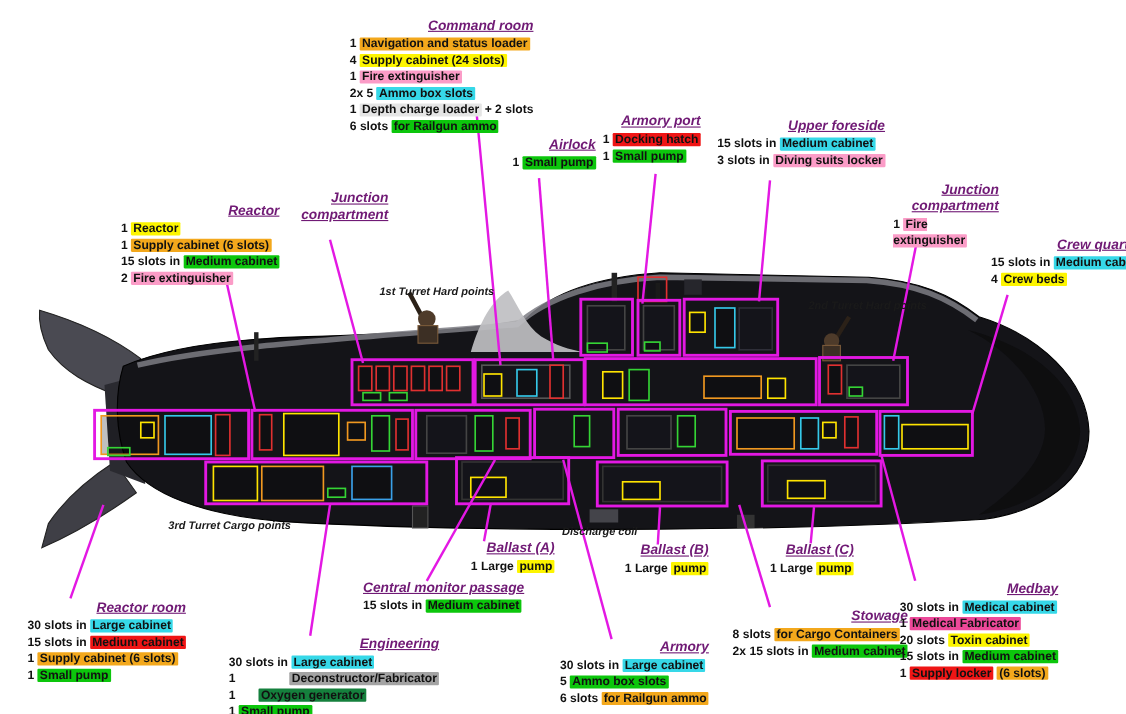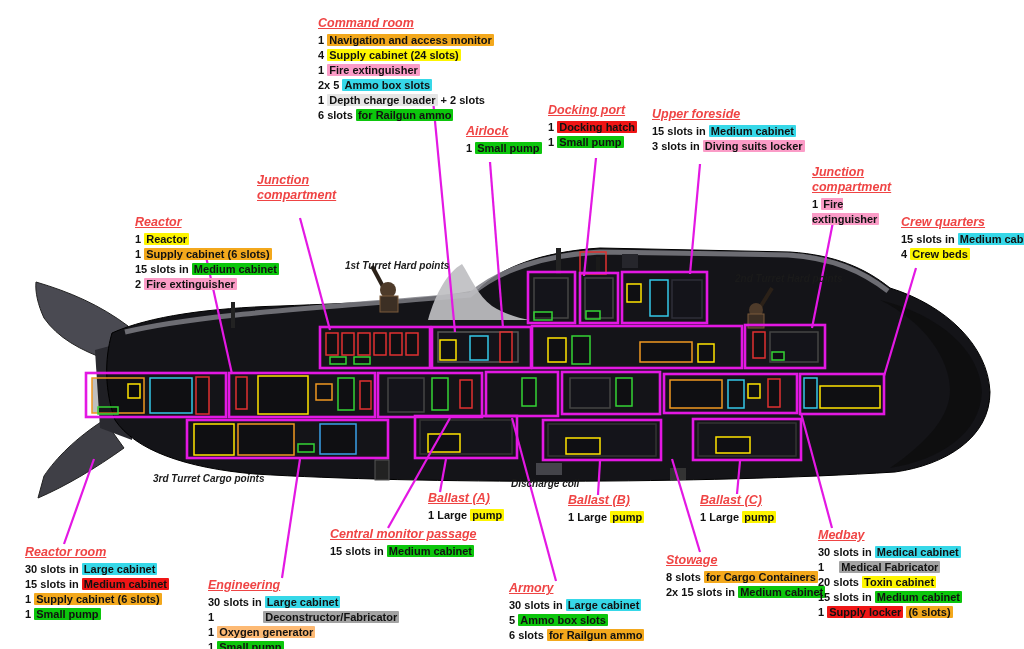--- a/index.html
+++ b/index.html
@@ -1,21 +1,21 @@
 <!DOCTYPE html>
 <html><head>
 <meta charset="utf-8">
 <style>
   html,body{margin:0;padding:0;background:#fff;}
   #canvas{position:relative;width:1024px;height:649px;background:#ffffff;overflow:hidden;
           font-family:"Liberation Sans",sans-serif;}
   #scene{position:absolute;left:0;top:0;}
   .lg{position:absolute;white-space:nowrap;}
-  .lt{font-size:12.5px;font-weight:bold;font-style:italic;color:#ef4444;
-      text-decoration:underline;line-height:15px;margin-bottom:2px;}
+  .lt{font-size:12.5px;font-weight:bold;font-style:italic;color:#701a75;
+      text-decoration:underline;line-height:15px;margin-bottom:2px;text-align:right;}
   .lg.wrap{white-space:normal;}
   .li{font-size:11px;font-weight:bold;color:#111;line-height:15px;}
   .hl{padding:0 2px;border-radius:1px;}
   .ann{position:absolute;font-size:10px;font-weight:bold;font-style:italic;color:#1a1a1a;white-space:nowrap;}
 </style>
 </head>
 <body>
 
 <div id="canvas">
   <svg id="scene" width="1024" height="649" viewBox="0 0 1024 649">
@@ -131,43 +131,43 @@
       <rect x="664" y="374" width="133" height="39" fill="none" stroke="#e318e3" stroke-width="2.6"></rect>
       <rect x="800" y="374" width="84" height="40" fill="none" stroke="#e318e3" stroke-width="2.6"></rect>
       <rect x="187" y="420" width="201" height="38" fill="none" stroke="#e318e3" stroke-width="2.6"></rect>
       <rect x="415" y="416" width="102" height="42" fill="none" stroke="#e318e3" stroke-width="2.6"></rect>
       <rect x="543" y="420" width="118" height="40" fill="none" stroke="#e318e3" stroke-width="2.6"></rect>
       <rect x="693" y="419" width="108" height="41" fill="none" stroke="#e318e3" stroke-width="2.6"></rect>
     </svg>
   <div id="labels">
       <div class="lg" style="left: 318px; top: 16px;">
         <div class="lt">Command room</div>
-        <div class="li"><span>1 </span><span class="hl" style="background: rgb(243, 168, 28);">Navigation and access monitor</span></div>
+        <div class="li"><span>1 </span><span class="hl" style="background: rgb(243, 168, 28);">Navigation and status loader</span></div>
         <div class="li"><span>4 </span><span class="hl" style="background: rgb(253, 245, 0);">Supply cabinet (24 slots)</span></div>
         <div class="li"><span>1 </span><span class="hl" style="background: rgb(251, 156, 199);">Fire extinguisher</span></div>
         <div class="li"><span>2x 5 </span><span class="hl" style="background: rgb(54, 216, 232);">Ammo box slots</span></div>
         <div class="li"><span>1 </span><span class="hl" style="background: #e5e5e5;">Depth charge loader</span><span> + 2 slots</span></div>
         <div class="li"><span>6 slots </span><span class="hl" style="background: rgb(12, 198, 12);">for Railgun ammo</span></div>
       </div>
-      <div class="lg" style="left: 135px; top: 184px; margin-top: 31px;">
+      <div class="lg" style="left: 110px; top: 184px;">
         <div class="lt">Reactor</div>
         <div class="li"><span>1 </span><span class="hl" style="background: rgb(253, 245, 0);">Reactor</span></div>
         <div class="li"><span>1 </span><span class="hl" style="background: rgb(243, 168, 28);">Supply cabinet (6 slots)</span></div>
         <div class="li"><span>15 slots in </span><span class="hl" style="background: rgb(12, 198, 12);">Medium cabinet</span></div>
         <div class="li"><span>2 </span><span class="hl" style="background: rgb(251, 156, 199);">Fire extinguisher</span></div>
       </div>
       <div class="lg wrap" style="left: 257px; top: 173px; width: 96px;">
         <div class="lt">Junction compartment</div>
       </div>
       <div class="lg" style="left: 466px; top: 124px;">
         <div class="lt">Airlock</div>
         <div class="li"><span>1 </span><span class="hl" style="background: rgb(12, 198, 12);">Small pump</span></div>
       </div>
       <div class="lg" style="left: 548px; top: 103px;">
-        <div class="lt">Docking port</div>
+        <div class="lt">Armory port</div>
         <div class="li"><span>1 </span><span class="hl" style="background: rgb(239, 21, 21);">Docking hatch</span></div>
         <div class="li"><span>1 </span><span class="hl" style="background: rgb(12, 198, 12);">Small pump</span></div>
       </div>
       <div class="lg" style="left: 652px; top: 107px;">
         <div class="lt">Upper foreside</div>
         <div class="li"><span>15 slots in </span><span class="hl" style="background: rgb(54, 216, 232);">Medium cabinet</span></div>
         <div class="li"><span>3 slots in </span><span class="hl" style="background: rgb(251, 156, 199);">Diving suits locker</span></div>
       </div>
       <div class="lg wrap" style="left: 812px; top: 165px; width: 96px;">
         <div class="lt">Junction compartment</div>
@@ -182,21 +182,21 @@
         <div class="lt">Reactor room</div>
         <div class="li"><span>30 slots in </span><span class="hl" style="background: rgb(54, 216, 232);">Large cabinet</span></div>
         <div class="li"><span>15 slots in </span><span class="hl" style="background: rgb(239, 21, 21);">Medium cabinet</span></div>
         <div class="li"><span>1 </span><span class="hl" style="background: rgb(243, 168, 28);">Supply cabinet (6 slots)</span></div>
         <div class="li"><span>1 </span><span class="hl" style="background: rgb(12, 198, 12);">Small pump</span></div>
       </div>
       <div class="lg" style="left: 208px; top: 578px;">
         <div class="lt">Engineering</div>
         <div class="li"><span>30 slots in </span><span class="hl" style="background: rgb(54, 216, 232);">Large cabinet</span></div>
         <div class="li"><span>1 </span><span class="hl" style="background: #a3a3a3; margin-left: 46px;">Deconstructor/Fabricator</span></div>
-        <div class="li"><span>1 </span><span class="hl" style="background: #fdba74;">Oxygen generator</span></div>
+        <div class="li"><span>1 </span><span class="hl" style="background: #15803d; margin-left: 18px;">Oxygen generator</span></div>
         <div class="li"><span>1 </span><span class="hl" style="background: rgb(12, 198, 12);">Small pump</span></div>
       </div>
       <div class="lg" style="left: 330px; top: 527px;">
         <div class="lt">Central monitor passage</div>
         <div class="li"><span>15 slots in </span><span class="hl" style="background: rgb(12, 198, 12);">Medium cabinet</span></div>
       </div>
       <div class="lg" style="left: 428px; top: 491px;">
         <div class="lt">Ballast (A)</div>
         <div class="li"><span>1 Large </span><span class="hl" style="background: rgb(253, 245, 0);">pump</span></div>
       </div>
@@ -215,21 +215,21 @@
         <div class="li"><span>6 slots </span><span class="hl" style="background: rgb(243, 168, 28);">for Railgun ammo</span></div>
       </div>
       <div class="lg" style="left: 666px; top: 553px;">
         <div class="lt">Stowage</div>
         <div class="li"><span>8 slots </span><span class="hl" style="background: rgb(243, 168, 28);">for Cargo Containers</span></div>
         <div class="li"><span>2x 15 slots in </span><span class="hl" style="background: rgb(12, 198, 12);">Medium cabinet</span></div>
       </div>
       <div class="lg" style="left: 818px; top: 528px;">
         <div class="lt">Medbay</div>
         <div class="li"><span>30 slots in </span><span class="hl" style="background: rgb(54, 216, 232);">Medical cabinet</span></div>
-        <div class="li"><span>1 </span><span class="hl" style="background: #a3a3a3; margin-left: 12px;">Medical Fabricator</span></div>
+        <div class="li"><span>1 </span><span class="hl" style="background: #ec4899;">Medical Fabricator</span></div>
         <div class="li"><span>20 slots </span><span class="hl" style="background: rgb(253, 245, 0);">Toxin cabinet</span></div>
         <div class="li"><span>15 slots in </span><span class="hl" style="background: rgb(12, 198, 12);">Medium cabinet</span></div>
         <div class="li"><span>1 </span><span class="hl" style="background: rgb(239, 21, 21);">Supply locker</span><span> </span><span class="hl" style="background: rgb(243, 168, 28);">(6 slots)</span></div>
       </div>
       <div class="ann" style="left: 345px; top: 260px;">1st Turret Hard points</div>
       <div class="ann" style="left: 735px; top: 273px;">2nd Turret Hard points</div>
       <div class="ann" style="left: 153px; top: 473px;">3rd Turret Cargo points</div>
       <div class="ann" style="left: 511px; top: 478px;">Discharge coil</div>
     </div>
 </div>

